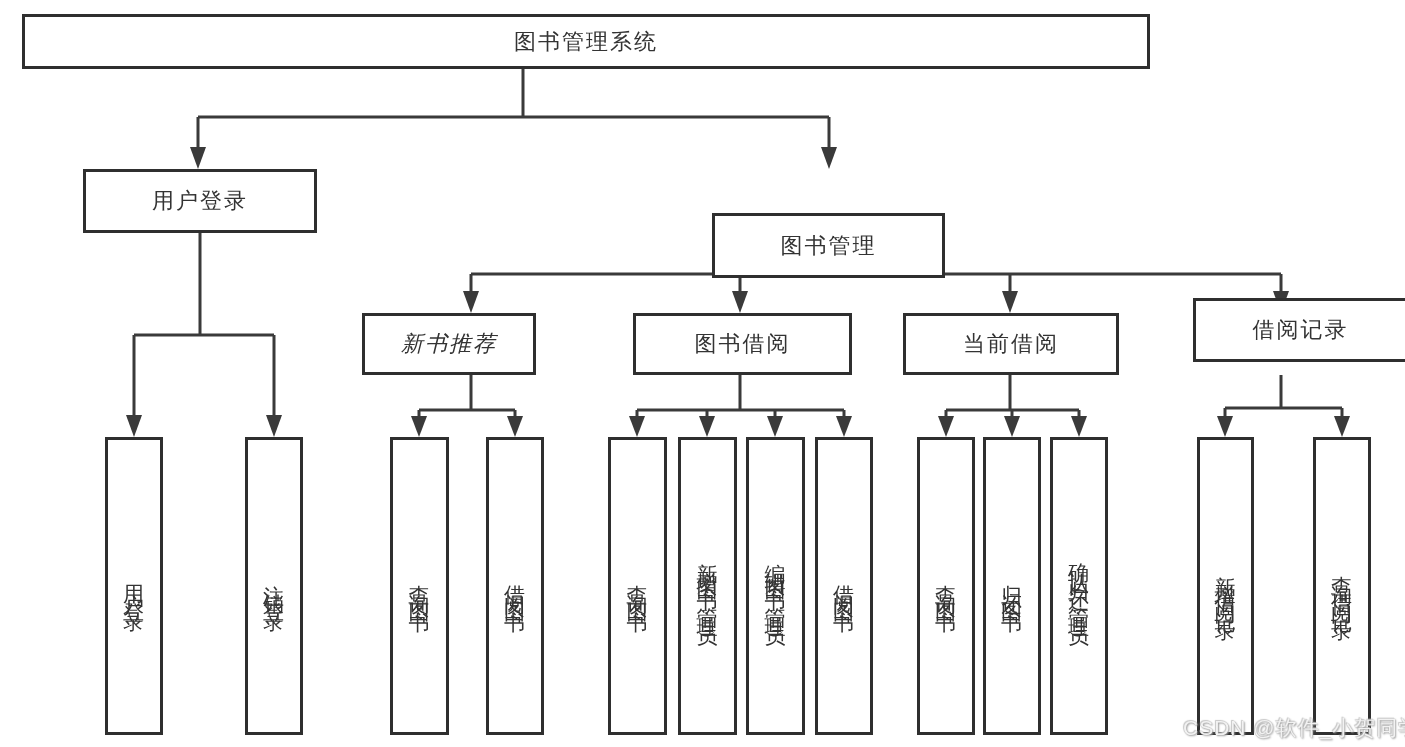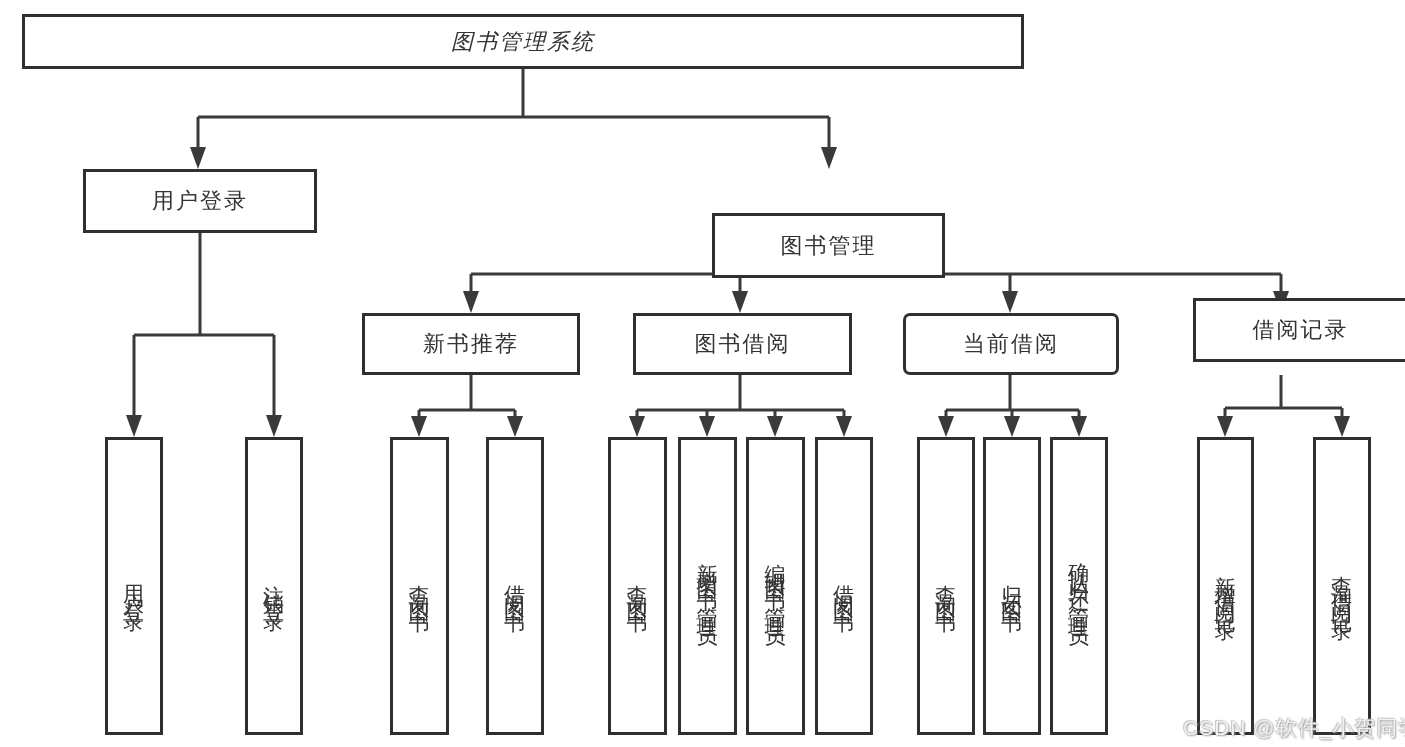--- a/index.html
+++ b/index.html
@@ -114,28 +114,28 @@
       <polygon class="head" points="1071,416 1087,416 1079,437"></polygon>
     </g>
 
     <g>
       <path class="wire" d="M1281 375 V408 M1225 408 H1342 M1225 408 V420 M1342 408 V420"></path>
       <polygon class="head" points="1217,416 1233,416 1225,437"></polygon>
       <polygon class="head" points="1334,416 1350,416 1342,437"></polygon>
     </g>
   </svg>
 
-  <div class="node hbox" style="left:22px; top:14px; width:1002px; height:55px;font-style:italic;">图书管理系统</div>
+  <div class="node hbox" style="left:22px; top:14px; width:1128px; height:55px;">图书管理系统</div>
 
   <div class="node hbox" style="left:83px; top:169px; width:234px; height:64px;">用户登录</div>
   <div class="node hbox" style="left:712px; top:169px; width:233px; height:65px;margin-top:44px;">图书管理</div>
 
-  <div class="node hbox" style="left:362px; top:313px; width:218px; height:62px;">新书推荐</div>
+  <div class="node hbox" style="left:362px; top:313px; width:174px; height:62px;font-style:italic;">新书推荐</div>
   <div class="node hbox" style="left:633px; top:313px; width:219px; height:62px;">图书借阅</div>
-  <div class="node hbox" style="left:903px; top:313px; width:216px; height:62px;border-radius:7px;">当前借阅</div>
+  <div class="node hbox" style="left:903px; top:313px; width:216px; height:62px;">当前借阅</div>
   <div class="node hbox" style="left:1174px; top:298px; width:215px; height:64px;margin-left:19px;">借阅记录</div>
 
   <div class="node vbox" style="left:105px; top:437px; width:58px; height:298px;">用户登录</div>
   <div class="node vbox" style="left:245px; top:437px; width:58px; height:298px;">注销登录</div>
 
   <div class="node vbox" style="left:390px; top:437px; width:59px; height:298px;">查询图书</div>
   <div class="node vbox" style="left:486px; top:437px; width:58px; height:298px;">借阅图书</div>
 
   <div class="node vbox" style="left:608px; top:437px; width:59px; height:298px;">查询图书</div>
   <div class="node vbox" style="left:678px; top:437px; width:59px; height:298px;">新增图书（管理员）</div>

